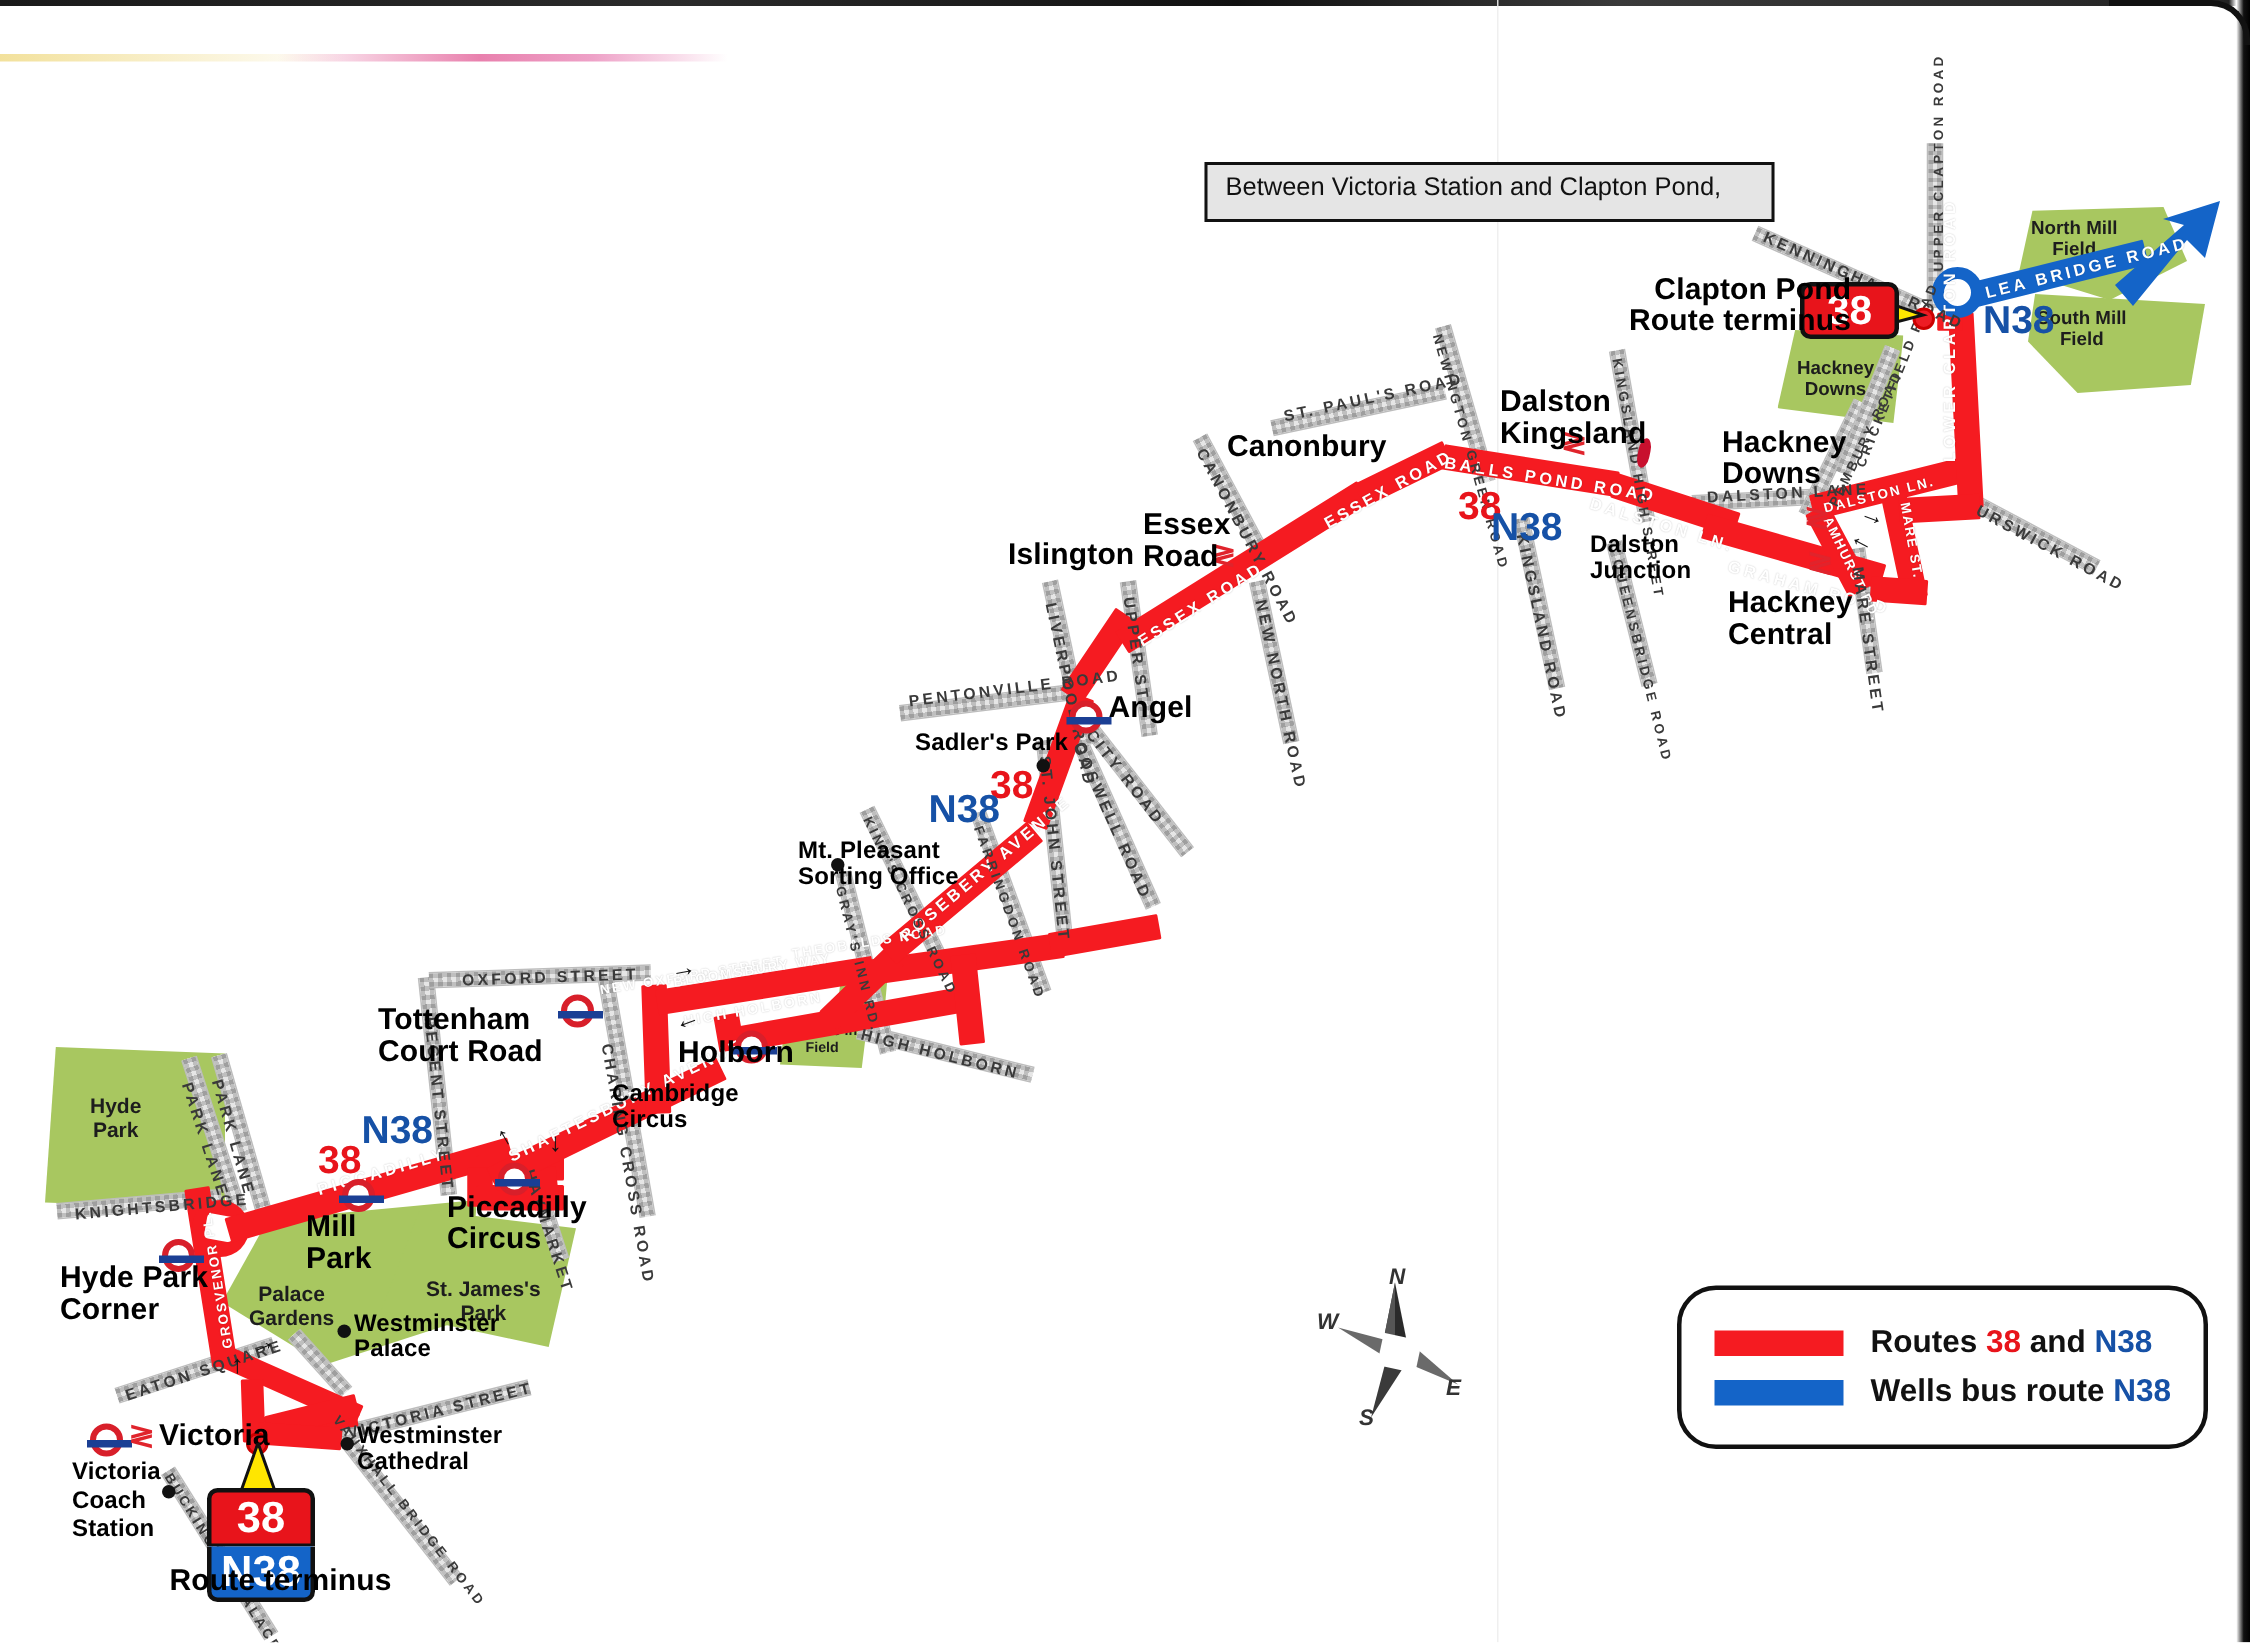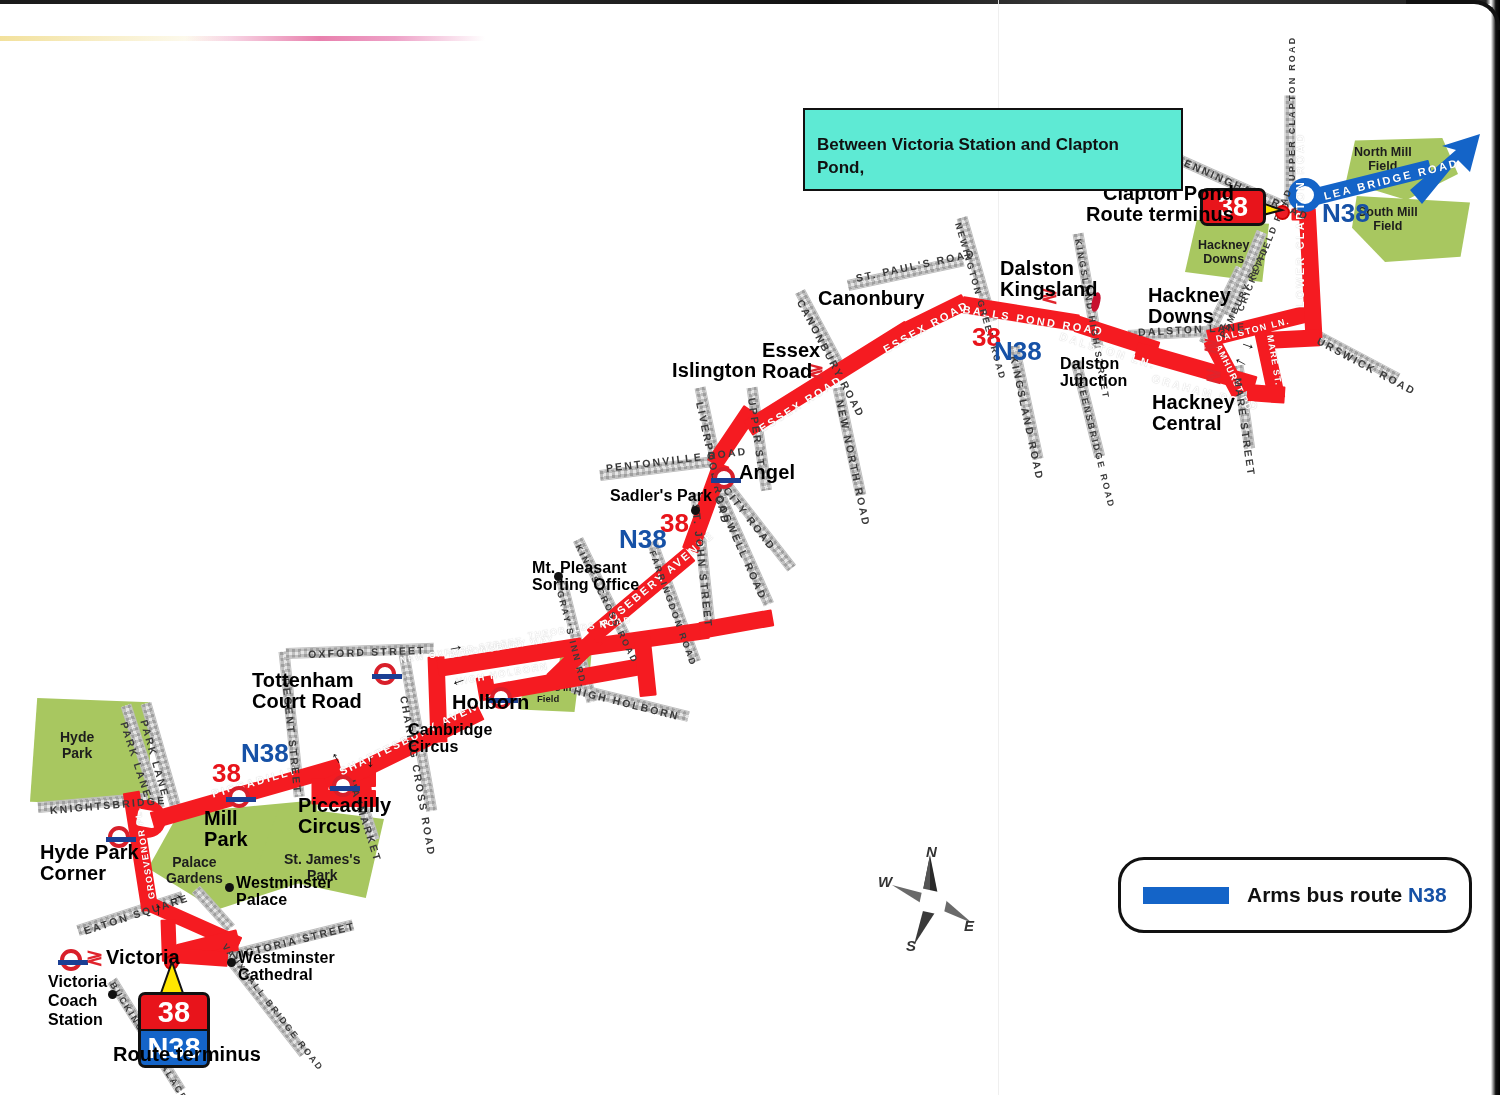--- a/index.html
+++ b/index.html
@@ -46,22 +46,22 @@
   .natrail{position:absolute;width:26px;height:16px;color:#e0242c;font-size:19px;
      font-weight:900;line-height:16px;letter-spacing:-3px;}
   .natrail span{display:block;transform:scaleX(1.1);}
   .dot{position:absolute;width:9px;height:9px;border-radius:50%;background:#111;}
   .reddot{position:absolute;width:15px;height:15px;border-radius:50%;background:#ed1c24;
      border:2px solid #c00;box-sizing:border-box;}
   .bluering{position:absolute;width:34px;height:34px;border-radius:50%;
      border:8px solid #1464c8;background:#fff;box-sizing:border-box;}
 
   
-  .notebox{position:absolute;border:2.5px solid #111;background:#5eead4;
-     padding:24px 12px 9px 12px;font-size:17px;font-weight:700;line-height:1.35;color:#111;}
+  .notebox{position:absolute;border:2.5px solid #111;background:#e5e5e5;
+     padding:4px 12px 9px 12px;font-size:17px;font-weight:400;line-height:1.35;color:#111;}
   .notebox .r{color:#e8141b;} .notebox .b{color:#1651a6;}
 
   .legend{position:absolute;border:3px solid #111;border-radius:26px;background:#fff;
      padding:14px 22px;}
   .legend .row{display:flex;align-items:center;margin:9px 0;}
   .legend .swatch{width:86px;height:17px;margin-right:18px;}
   .legend .sw-red{background:#f51b21;}
   .legend .sw-blue{background:#1464c8;}
   .legend .txt{font-size:21px;font-weight:700;color:#111;}
   .legend .r{color:#e8141b;} .legend .b{color:#1651a6;}
@@ -426,23 +426,29 @@
   </div>
   <div class="lbl place" style="left:113px;top:1044px;">Route terminus</div>
 
   <div class="notebox" style="left:803px;top:108px;width:352px;">
     <div><span>Between Victoria Station and Clapton Pond,</span></div>
   </div>
 
 
   <div class="legend" style="left:1118px;top:857px;">
     <div class="row">
+      <div class="swatch sw-red"></div>
+      <div class="txt">
+        <span>Routes </span><span class="r">38</span><span> and </span><span class="b">N38</span>
+      </div>
+    </div>
+    <div class="row">
       <div class="swatch sw-blue"></div>
       <div class="txt">
-        <span>Arms bus route </span><span class="b">N38</span>
+        <span>Wells bus route </span><span class="b">N38</span>
       </div>
     </div>
   </div>
 
   <div class="compass" style="left:872px;top:845px;">
     <svg width="120" height="110" viewBox="0 0 120 110">
       <polygon points="58,10 66,50 50,50" fill="#2a2a2a"></polygon>
       <polygon points="58,10 58,50 50,50" fill="#555"></polygon>
       <polygon points="20,40 58,50 52,60" fill="#6a6a6a"></polygon>
       <polygon points="100,78 62,62 70,52" fill="#6a6a6a"></polygon>

